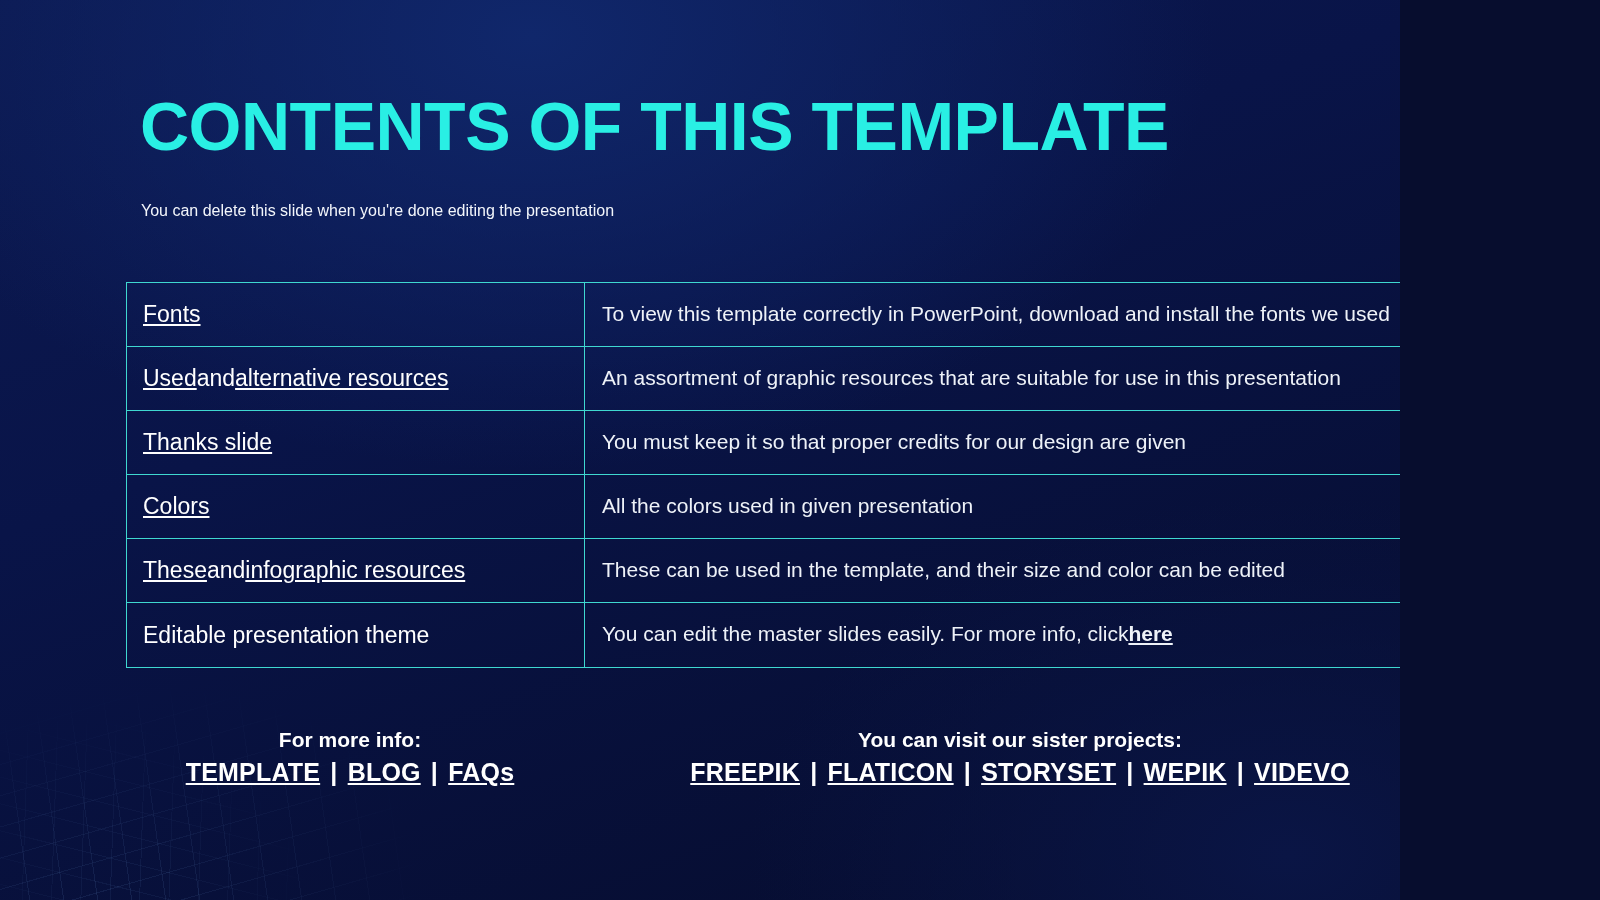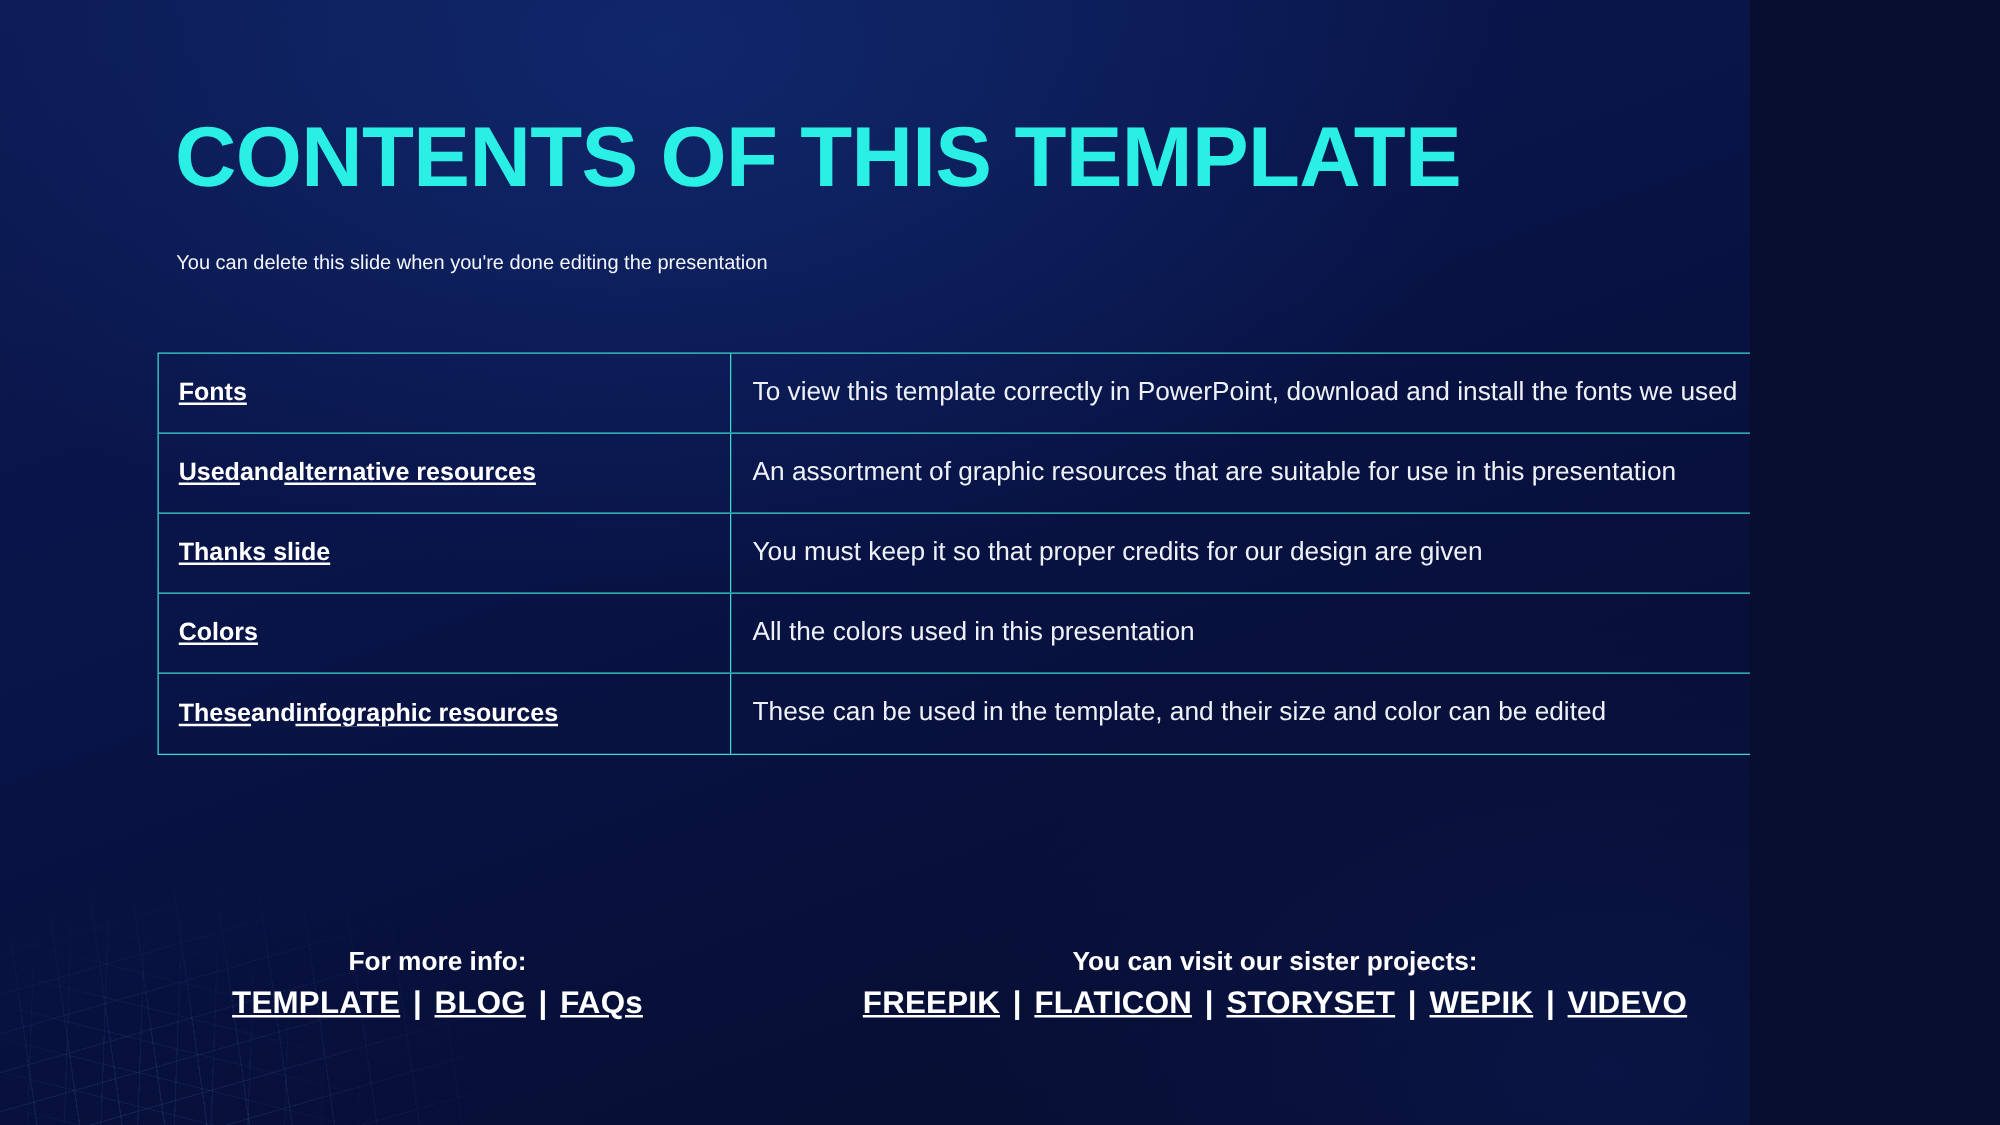--- a/index.html
+++ b/index.html
@@ -85,22 +85,22 @@
     border-bottom: 1px solid #3fd8d0;
     box-sizing: border-box;
   }
   .row:last-child { border-bottom: none; }
   .cell-left {
     width: 458px;
     box-sizing: border-box;
     border-right: 1px solid #3fd8d0;
     padding: 17px 22px 17px 16px;
     color: #ffffff;
-    font-size: 20px;
-    font-weight: 700;
+    font-size: 23px;
+    font-weight: 400;
     display: flex;
     align-items: center;
   }
   .cell-right {
     flex: 1;
     box-sizing: border-box;
     padding: 17px 18px 17px 17px;
     color: #eef2f8;
     font-size: 21px;
     font-weight: 400;
@@ -125,21 +125,20 @@
     position: absolute;
     text-align: center;
     color: #ffffff;
   }
   .foot-col.left { left: 130px; width: 440px; }
   .foot-col.right { left: 660px; width: 720px; }
   .foot-head {
     font-size: 21px;
     font-weight: 700;
     margin-bottom: 6px;
-    margin-top: 30px;
   }
   .foot-links {
     font-size: 25px;
     font-weight: 700;
     letter-spacing: 0.2px;
   }
   .foot-links .sep { text-decoration: none; padding: 0 3px; }
 </style>
 </head>
 <body>
@@ -176,31 +175,40 @@
         </div>
         <div class="cell-right">
           <span>You must keep it so that proper credits for our design are given</span>
         </div>
       </div>
       <div class="row">
         <div class="cell-left">
           <span class="u">Colors</span>
         </div>
         <div class="cell-right">
-          <span>All the colors used in this presentation</span>
+          <span>All the colors used in given presentation</span>
         </div>
       </div>
       <div class="row">
         <div class="cell-left">
           <span class="u">These</span>
           <span> and </span>
           <span class="u">infographic resources</span>
         </div>
         <div class="cell-right">
           <span>These can be used in the template, and their size and color can be edited</span>
+        </div>
+      </div>
+      <div class="row">
+        <div class="cell-left">
+          <span>Editable presentation theme</span>
+        </div>
+        <div class="cell-right">
+          <span>You can edit the master slides easily. For more info, click </span>
+          <span class="u" style="font-weight: 700;">here</span>
         </div>
       </div>
     </div>
 
   <div class="footer">
     <div class="foot-col left">
       <div class="foot-head">For more info:</div>
       <div class="foot-links" id="footer-left-links"><span class="u">TEMPLATE</span><span class="sep"> | </span><span class="u">BLOG</span><span class="sep"> | </span><span class="u">FAQs</span></div>
     </div>
     <div class="foot-col right">

